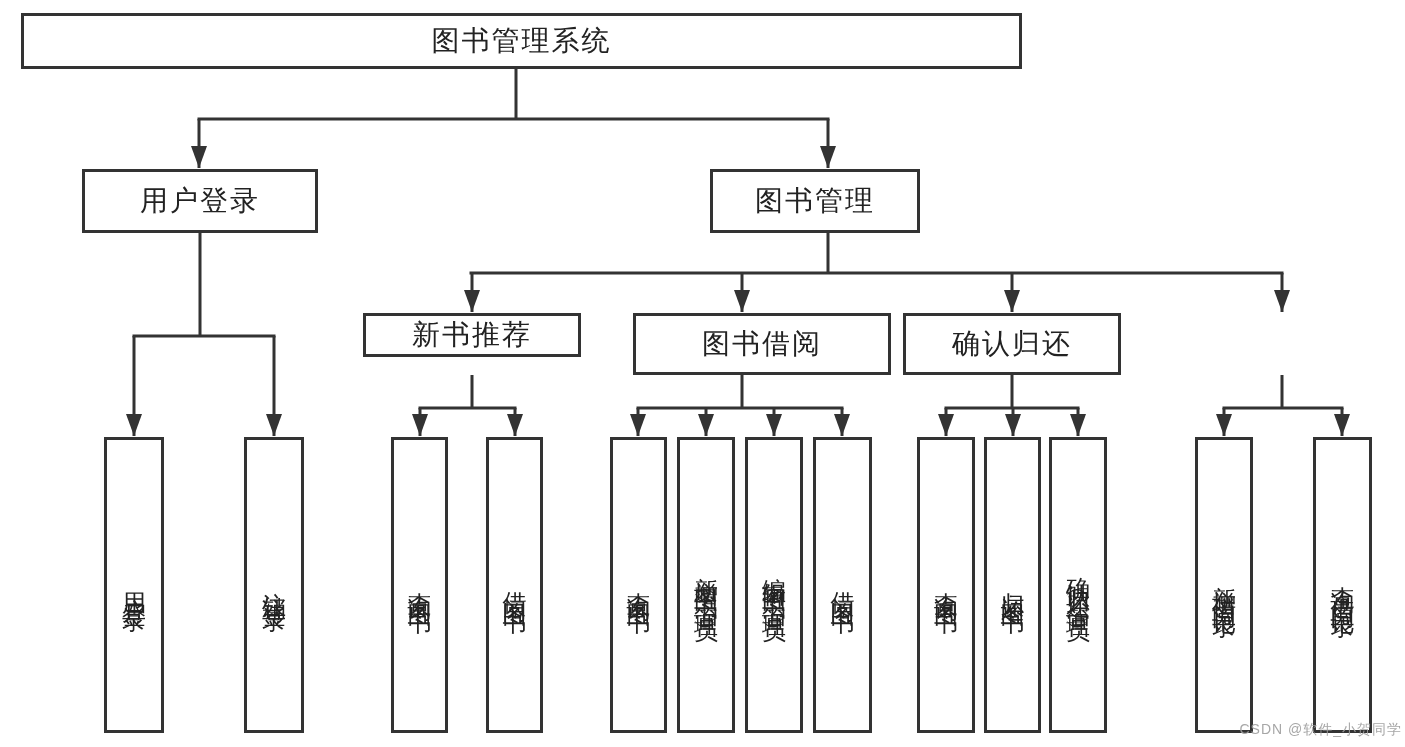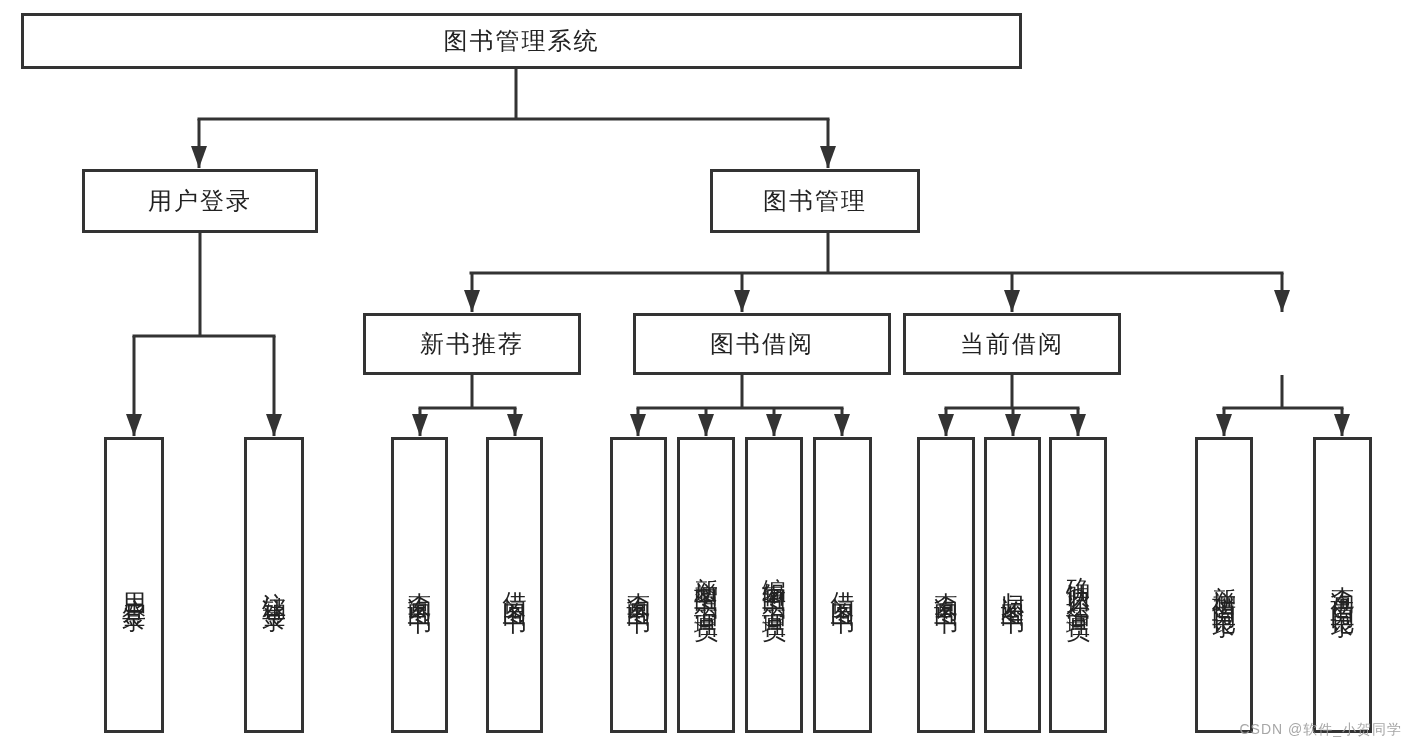--- a/index.html
+++ b/index.html
@@ -27,21 +27,21 @@
     position: absolute;
     box-sizing: border-box;
     background: #ffffff;
     border: 3px solid #333333;
     display: flex;
     align-items: center;
     justify-content: center;
     color: #222222;
   }
   .node.h .label {
-    font-size: 24px;
+    font-size: 28px;
     letter-spacing: 2px;
     color: #222222;
     white-space: nowrap;
   }
   .node.leaf .label {
     writing-mode: vertical-rl;
     font-size: 24px;
     letter-spacing: 6px;
     color: #222222;
     line-height: 1;
@@ -107,28 +107,28 @@
     <span class="label">图书管理系统</span>
   </div>
 
   <div class="node h" style="left:82px; top:169px; width:236px; height:64px;">
     <span class="label">用户登录</span>
   </div>
   <div class="node h" style="left:710px; top:169px; width:210px; height:64px;">
     <span class="label">图书管理</span>
   </div>
 
-  <div class="node h" style="left:363px; top:313px; width:218px; height:62px;">
+  <div class="node h" style="left:363px; top:313px; width:218px; height:44px;">
     <span class="label">新书推荐</span>
   </div>
   <div class="node h" style="left:633px; top:313px; width:258px; height:62px;">
     <span class="label">图书借阅</span>
   </div>
   <div class="node h" style="left:903px; top:313px; width:218px; height:62px;">
-    <span class="label">当前借阅</span>
+    <span class="label">确认归还</span>
   </div>
 
   <div class="node leaf" style="left:104px; top:437px; width:60px; height:296px;">
     <span class="label">用户登录</span>
   </div>
   <div class="node leaf" style="left:244px; top:437px; width:60px; height:296px;">
     <span class="label">注销登录</span>
   </div>
 
   <div class="node leaf" style="left:391px; top:437px; width:57px; height:296px;">

